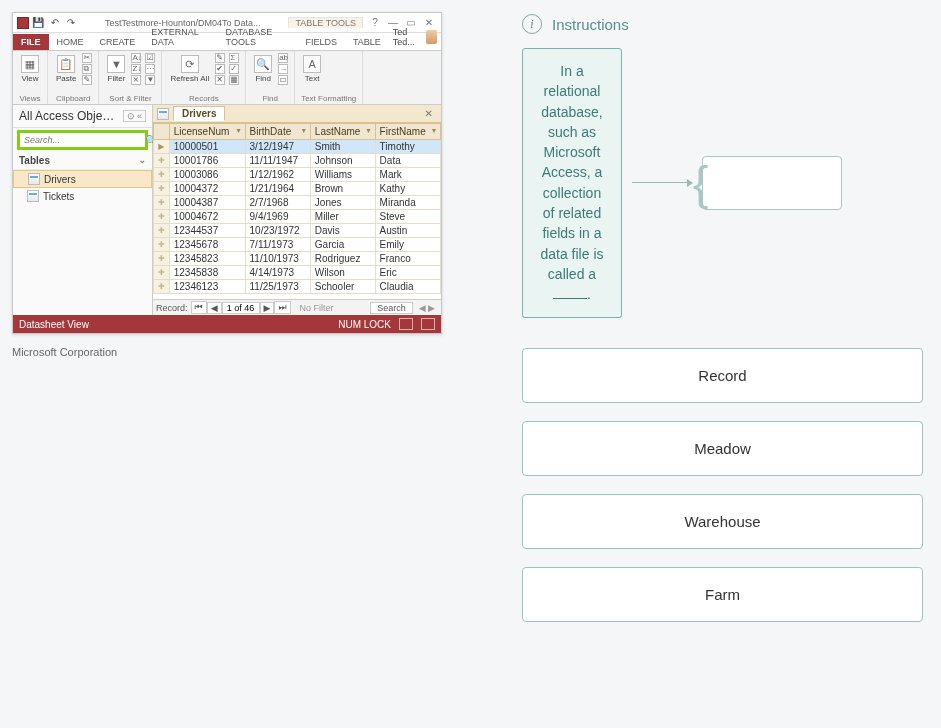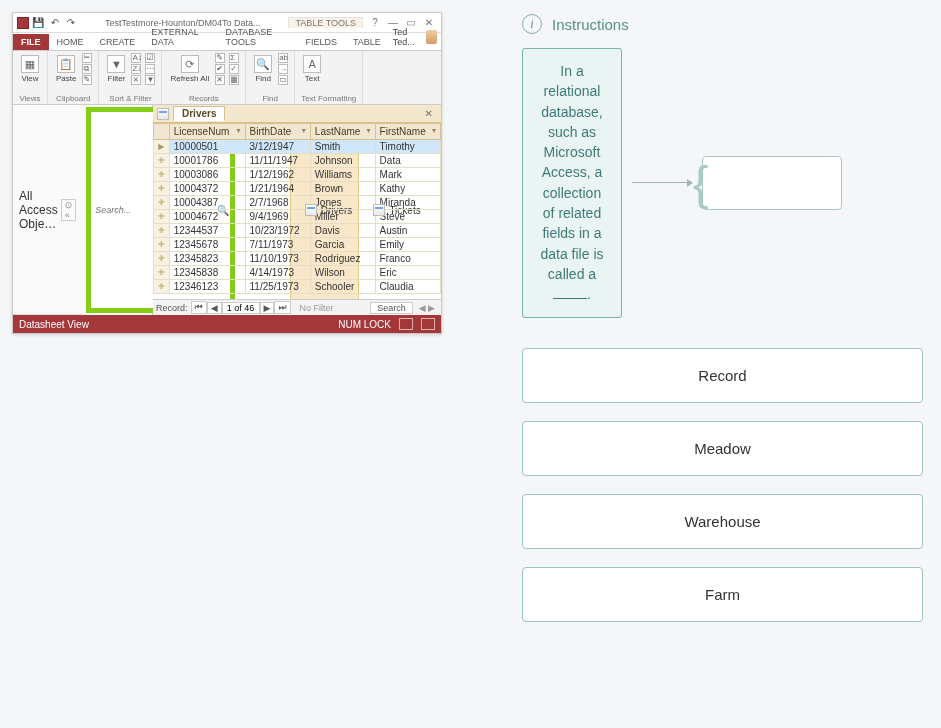--- a/index.html
+++ b/index.html
@@ -47,24 +47,24 @@
   .rgroup { border-right:1px solid #ddd; padding:2px 6px 0; display:flex; flex-direction:column; justify-content:space-between; }
   .rg-body { display:flex; gap:4px; align-items:flex-start; flex:1; }
   .rg-label { font-size:8px; color:#777; text-align:center; padding-bottom:1px; }
   .bigbtn { display:flex; flex-direction:column; align-items:center; gap:1px; font-size:8px; color:#444; padding:2px 2px 0; }
   .bigbtn .ic { width:18px;height:18px;border:1px solid #bbb; background:#fff; display:flex;align-items:center;justify-content:center;font-size:11px;color:#666; }
   .stack { display:flex; flex-direction:column; gap:1px; font-size:8px; color:#555; }
   .stack span { display:flex; align-items:center; gap:2px; }
   .mini-ic { width:10px;height:10px;display:inline-block;border:1px solid #bbb;background:#fff;font-size:8px;line-height:8px;text-align:center;color:#666; }
 
   .workarea { display:flex; height:210px; }
-  .navpane { width:140px; border-right:1px solid #ccc; background:#fafafa; display:flex; }
+  .navpane { width:140px; border-right:1px solid #ccc; background:#fafafa; display:flex; flex-direction:column; }
   .nav-header { display:flex; align-items:center; gap:3px; padding:4px 6px; font-size:12px; color:#333; border-bottom:1px solid #e0e0e0; }
   .nav-header .toggle { margin-left:auto; font-size:9px; color:#888; border:1px solid #ccc; padding:0 3px; }
-  .searchbox { margin:2px 4px; display:flex; align-items:center; border:5px solid #84cc16; background:#fff; }
+  .searchbox { margin:2px 4px; display:flex; align-items:center; border:3px solid #84cc16; background:#fff; }
   .searchbox input { flex:1; border:none; outline:none; font-size:9px; font-style:italic; color:#888; padding:2px 4px; background:transparent; }
   .searchbox .sic { width:14px; text-align:center; color:#888; font-size:10px; }
   .nav-section { font-size:10px; font-weight:bold; color:#444; padding:3px 6px; border-bottom:1px solid #eee; display:flex; }
   .nav-section .exp { margin-left:auto; font-size:9px; color:#888; }
   .nav-item { display:flex; align-items:center; gap:4px; padding:2px 6px 2px 14px; font-size:10px; color:#333; }
   .nav-item.sel { background:#f9e7c9; border:1px solid #e6c87a; }
   .tblic { width:12px;height:12px;background:linear-gradient(#fff,#e8e8e8);border:1px solid #bbb;display:inline-block;position:relative; }
   .tblic::before { content:""; position:absolute; top:2px; left:1px; right:1px; height:2px; background:#6aa8e6; }
 
   .datasheet { flex:1; display:flex; flex-direction:column; }
@@ -421,20 +421,21 @@
       <div class="statusbar">
         <span>Datasheet View</span>
         <div class="right">
           <span>NUM LOCK</span>
           <span class="viewic"></span>
           <span class="viewic"></span>
         </div>
       </div>
     </div>
 
+    <div class="corp">Microsoft Corporation</div>
   </div>
 
   <div class="right-col">
 
     <div class="instr">
       <span class="circ">i</span>
       <span>Instructions</span>
     </div>
 
     <div class="match-row">

